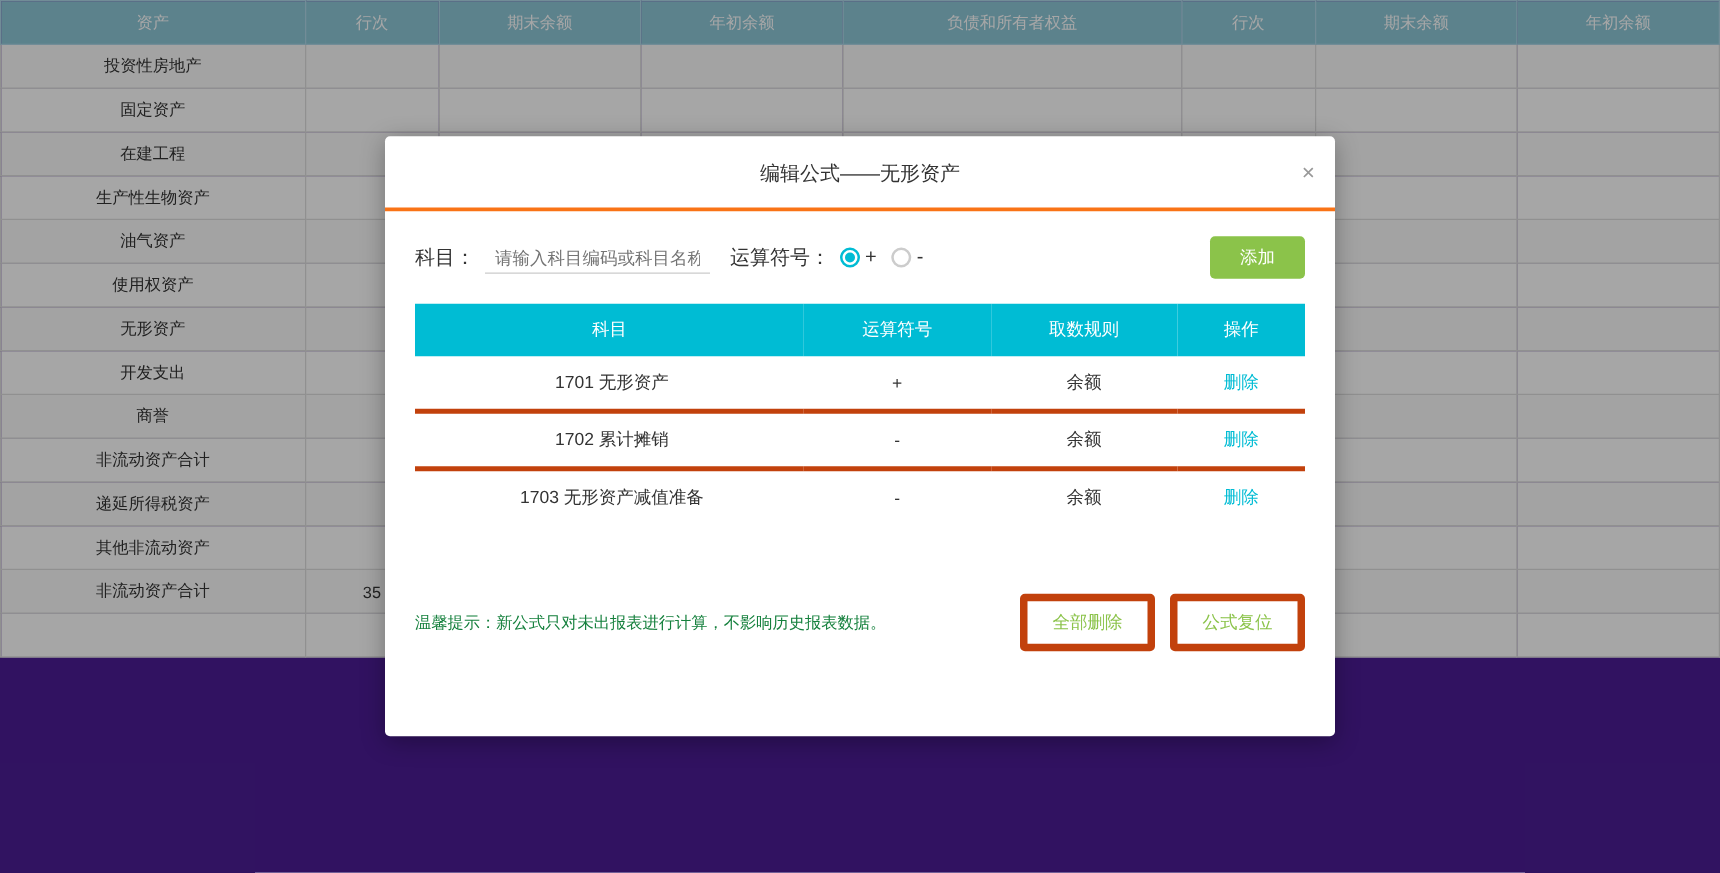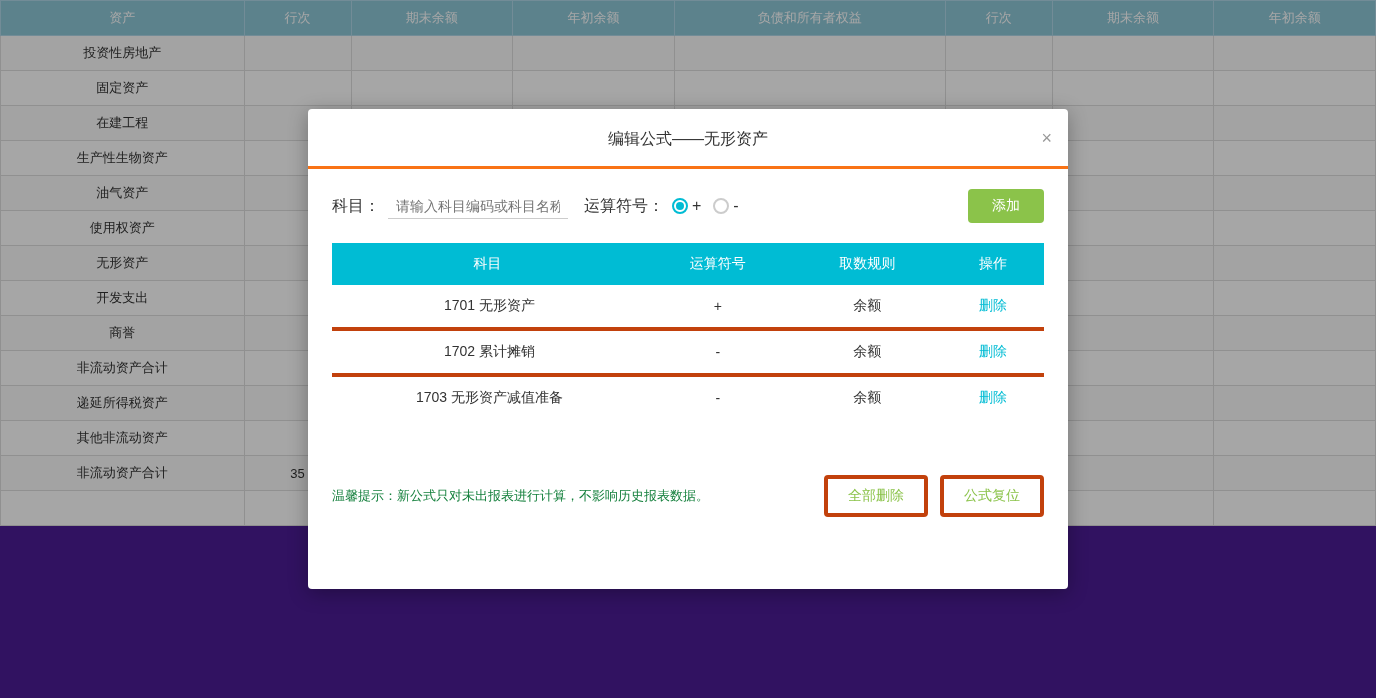--- a/index.html
+++ b/index.html
@@ -265,21 +265,21 @@
       font-size: 13px;
     }
 
     .footer-actions {
       display: flex;
       gap: 12px;
     }
 
     .btn-outline {
       background: #fff;
-      border: 4px solid #c2410c;
+      border: 6px solid #c2410c;
       color: #8bc34a;
       border-radius: 4px;
       padding: 8px 20px;
       font-size: 14px;
       cursor: pointer;
     }
   </style>
 </head>
 <body>
 

